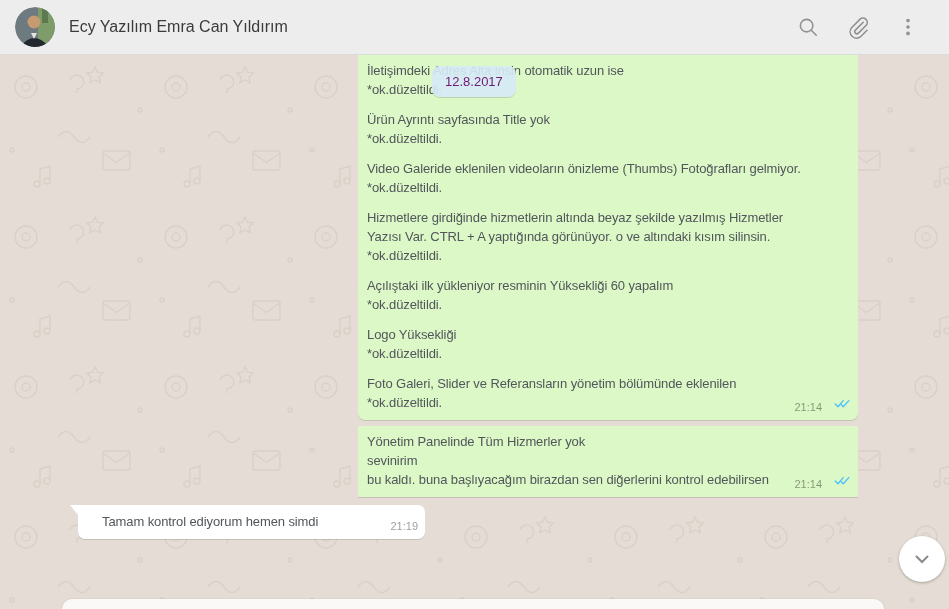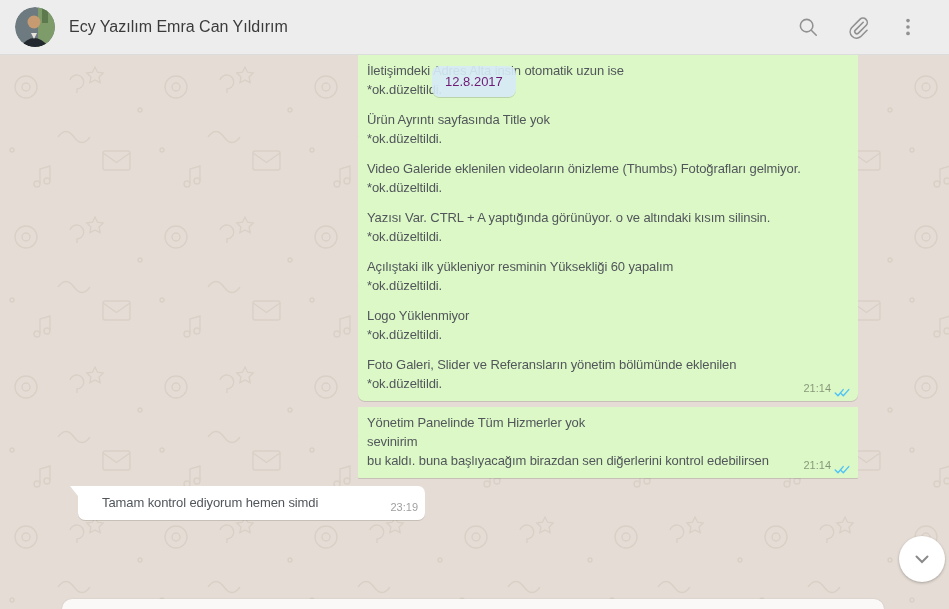--- a/index.html
+++ b/index.html
@@ -22,21 +22,21 @@
   .messages{position:relative;z-index:1;display:flex;flex-direction:column}
   .msg{position:relative;font-size:13px;line-height:19px;color:#51565b;
     box-shadow:0 1px .5px rgba(0,0,0,.13)}
   .out{width:500px;background:#dcf8c6;border-radius:1px;margin:6px 91px 0 auto;
     padding:6px 9px 8px 9px}
   .out.cut-top{border-radius:0 0 7px 7px;margin-top:0}
   .in{width:347px;background:#ffffff;border-radius:0 7px 7px 7px;margin:8px 0 0 78px;
     padding:7px 9px 8px 24px;align-self:flex-start}
   .para + .para{margin-top:11px}
   .line{white-space:nowrap;letter-spacing:-0.1px}
-  .meta{position:absolute;right:7px;bottom:3px;display:flex;align-items:flex-end;gap:3px;z-index:2}
+  .meta{position:absolute;right:7px;bottom:3px;display:flex;align-items:flex-start;gap:12px;z-index:2}
   .time{font-size:11px;color:rgba(0,0,0,.40)}
   .tail{position:absolute;top:0;left:-8px;width:0;height:0;
     border-top:10px solid #fff;border-left:8px solid transparent}
 
   .date-badge{position:absolute;z-index:5;left:432px;top:11px;
     background:rgba(213,233,245,.92);color:#701a75;font-size:13px;
     padding:8px 13px;border-radius:8px;box-shadow:0 1px .5px rgba(0,0,0,.15)}
 
   .scroll-btn{position:absolute;z-index:6;right:4px;top:481px;width:46px;height:46px;
     border-radius:50%;background:#ffffff;border:none;cursor:pointer;
@@ -124,29 +124,30 @@
             </div>
             <div class="para">
               <div class="line">Ürün Ayrıntı sayfasında Title yok</div>
               <div class="line">*ok.düzeltildi.</div>
             </div>
             <div class="para">
               <div class="line">Video Galeride eklenilen videoların önizleme (Thumbs) Fotoğrafları gelmiyor.</div>
               <div class="line">*ok.düzeltildi.</div>
             </div>
             <div class="para">
+              <div class="line">Hizmetlere girdiğinde hizmetlerin altında beyaz şekilde yazılmış Hizmetler</div>
               <div class="line">Yazısı Var. CTRL + A yaptığında görünüyor. o ve altındaki kısım silinsin.</div>
               <div class="line">*ok.düzeltildi.</div>
             </div>
             <div class="para">
               <div class="line">Açılıştaki ilk yükleniyor resminin Yüksekliği 60 yapalım</div>
               <div class="line">*ok.düzeltildi.</div>
             </div>
             <div class="para">
-              <div class="line">Logo Yüklenmiyor</div>
+              <div class="line">Logo Yüksekliği</div>
               <div class="line">*ok.düzeltildi.</div>
             </div>
             <div class="para">
               <div class="line">Foto Galeri, Slider ve Referansların yönetim bölümünde eklenilen</div>
               <div class="line">*ok.düzeltildi.</div>
             </div>
           </div>
     <div class="meta">
       <span class="time">21:14</span>
     <svg class="ticks" width="17" height="11" viewBox="0 0 17 11">
@@ -171,21 +172,21 @@
   </svg>
           </div>
   </div>
         <div class="msg in">
     <div class="paras">
             <div class="para">
               <div class="line">Tamam kontrol ediyorum hemen simdi</div>
             </div>
           </div>
     <div class="meta">
-      <span class="time">23:19</span>
+      <span class="time">21:19</span>
     </div>
   <span class="tail"></span>
         </div>
       </div>
 
     <div class="date-badge">12.8.2017</div>
 
     <button class="scroll-btn">
       <svg width="24" height="24" viewBox="0 0 24 24">
         <path d="M6.5 9.5 L12 15 L17.5 9.5" fill="none" stroke="#8a8a8a" stroke-width="2" stroke-linecap="round"></path>

